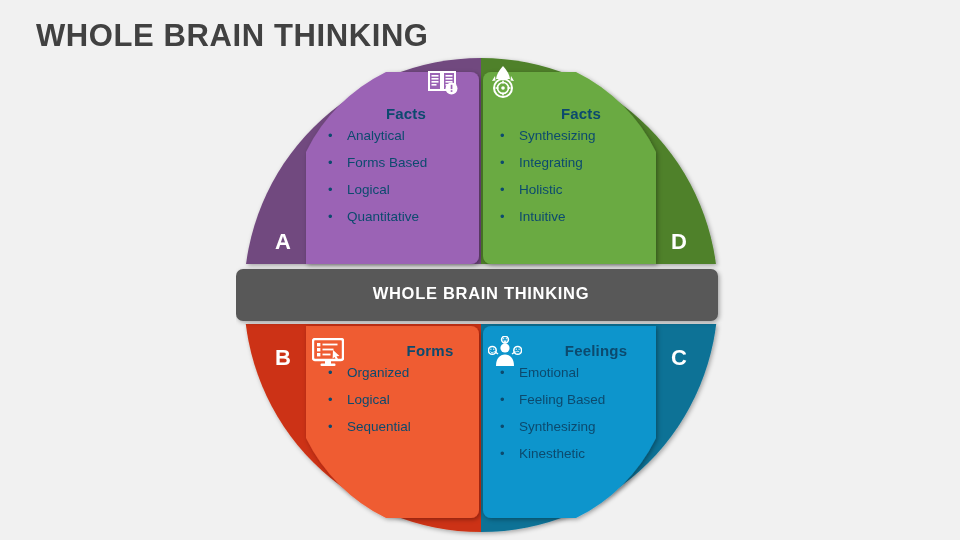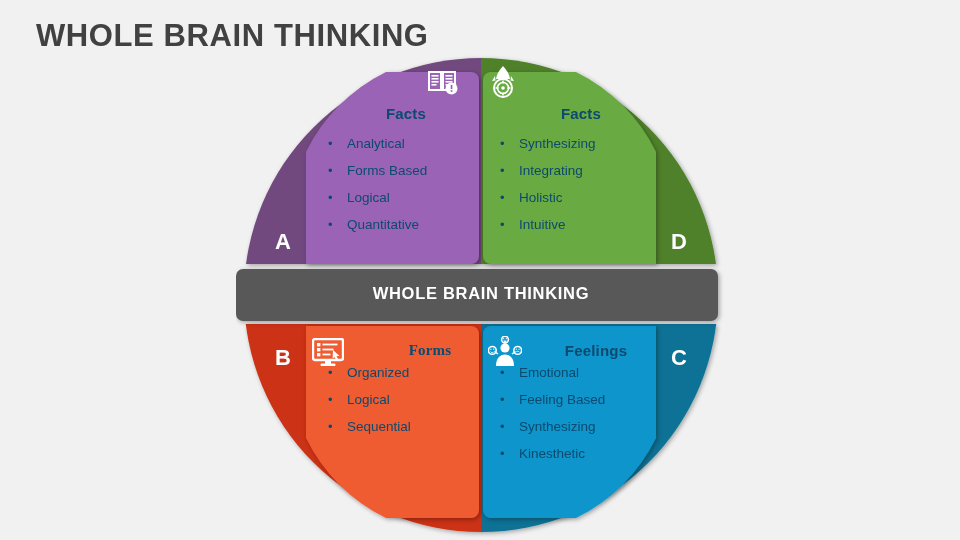--- a/index.html
+++ b/index.html
@@ -34,21 +34,21 @@
   .panel {
     position: absolute;
     color: #0c4a6e;
   }
   .panel-title {
     font-size: 15px;
     font-weight: bold;
     text-align: center;
     letter-spacing: 0.2px;
   }
-  .bullets { margin-top: 8px; list-style: none; }
+  .bullets { list-style: none; }
   .bullets li {
     position: relative;
     font-size: 13.5px;
     line-height: 27px;
     padding-left: 34px;
     white-space: nowrap;
   }
   .bullets li::before {
     content: "•";
     position: absolute;
@@ -58,21 +58,21 @@
   }
 
   
   #facts-panel    { left: 77px;  top: 53px;  width: 172px; }
   #future-panel   { left: 249px; top: 53px;  width: 176px; }
   #forms-panel    { left: 77px;  top: 290px; width: 172px; }
   #feelings-panel { left: 249px; top: 290px; width: 176px; }
 
   #facts-panel .panel-title    { padding-left: 14px; }
   #future-panel .panel-title   { padding-left: 16px; }
-  #forms-panel .panel-title    { padding-left: 62px; font-family: Liberation Serif, serif; }
+  #forms-panel .panel-title    { padding-left: 62px; }
   #feelings-panel .panel-title { padding-left: 46px; }
 
   #forms-panel .bullets, #feelings-panel .bullets { margin-top: 0; }
 
   
   .arc-letter {
     position: absolute;
     color: #ffffff;
     font-size: 22px;
     font-weight: bold;

